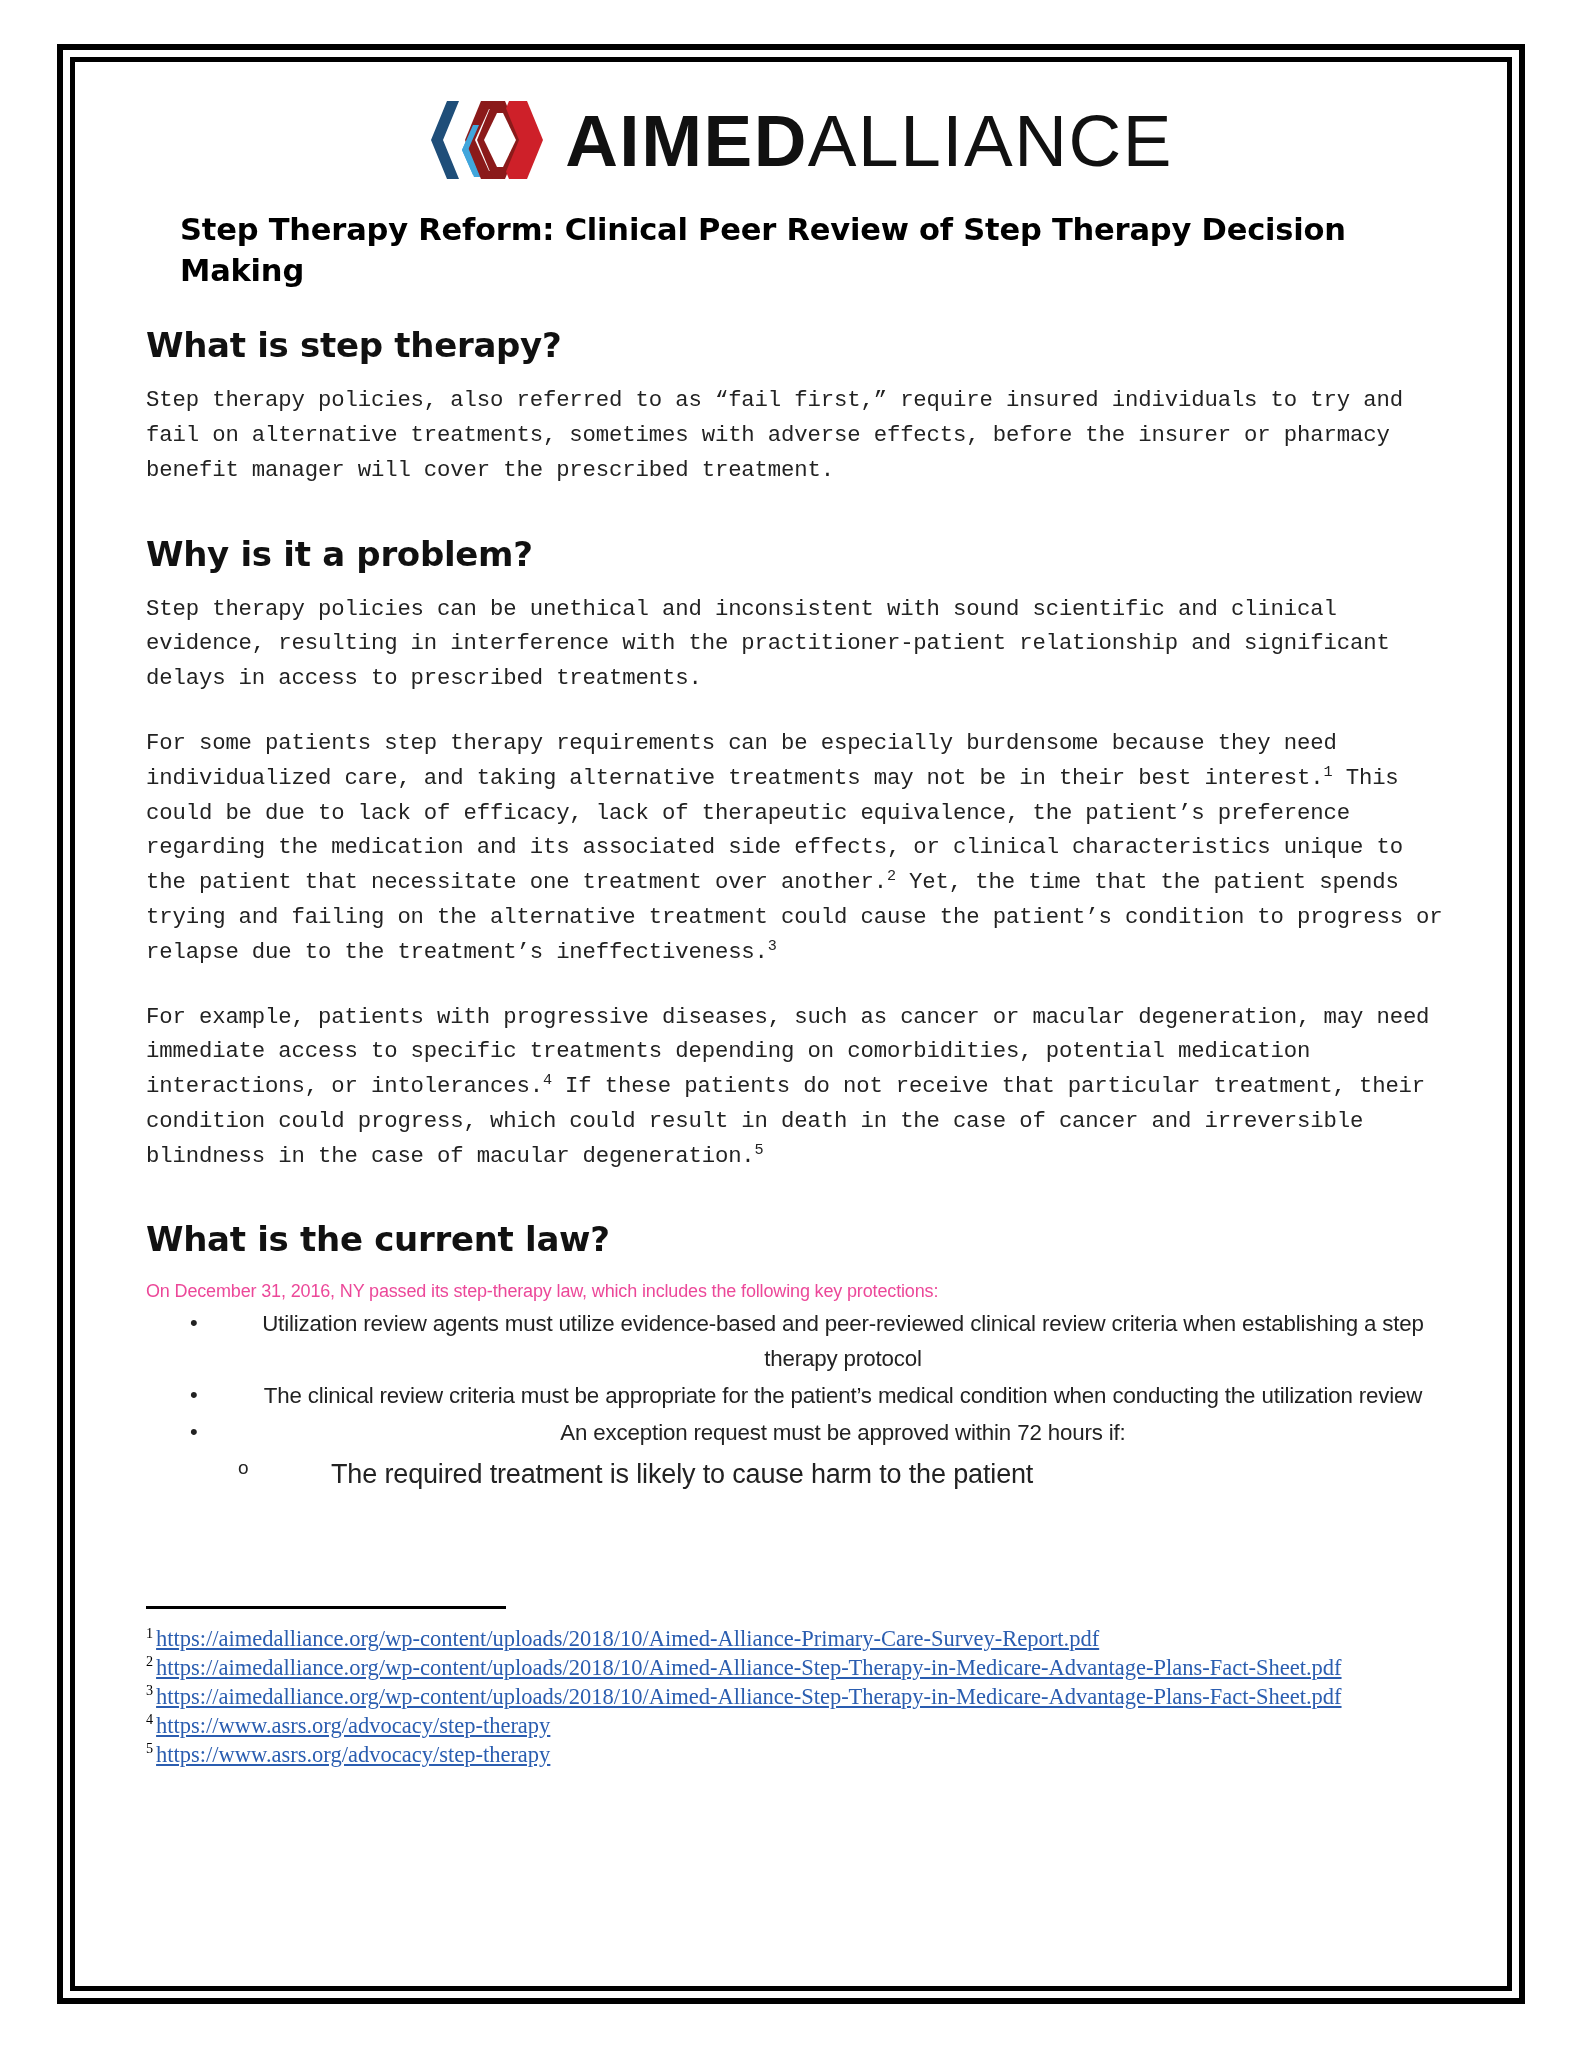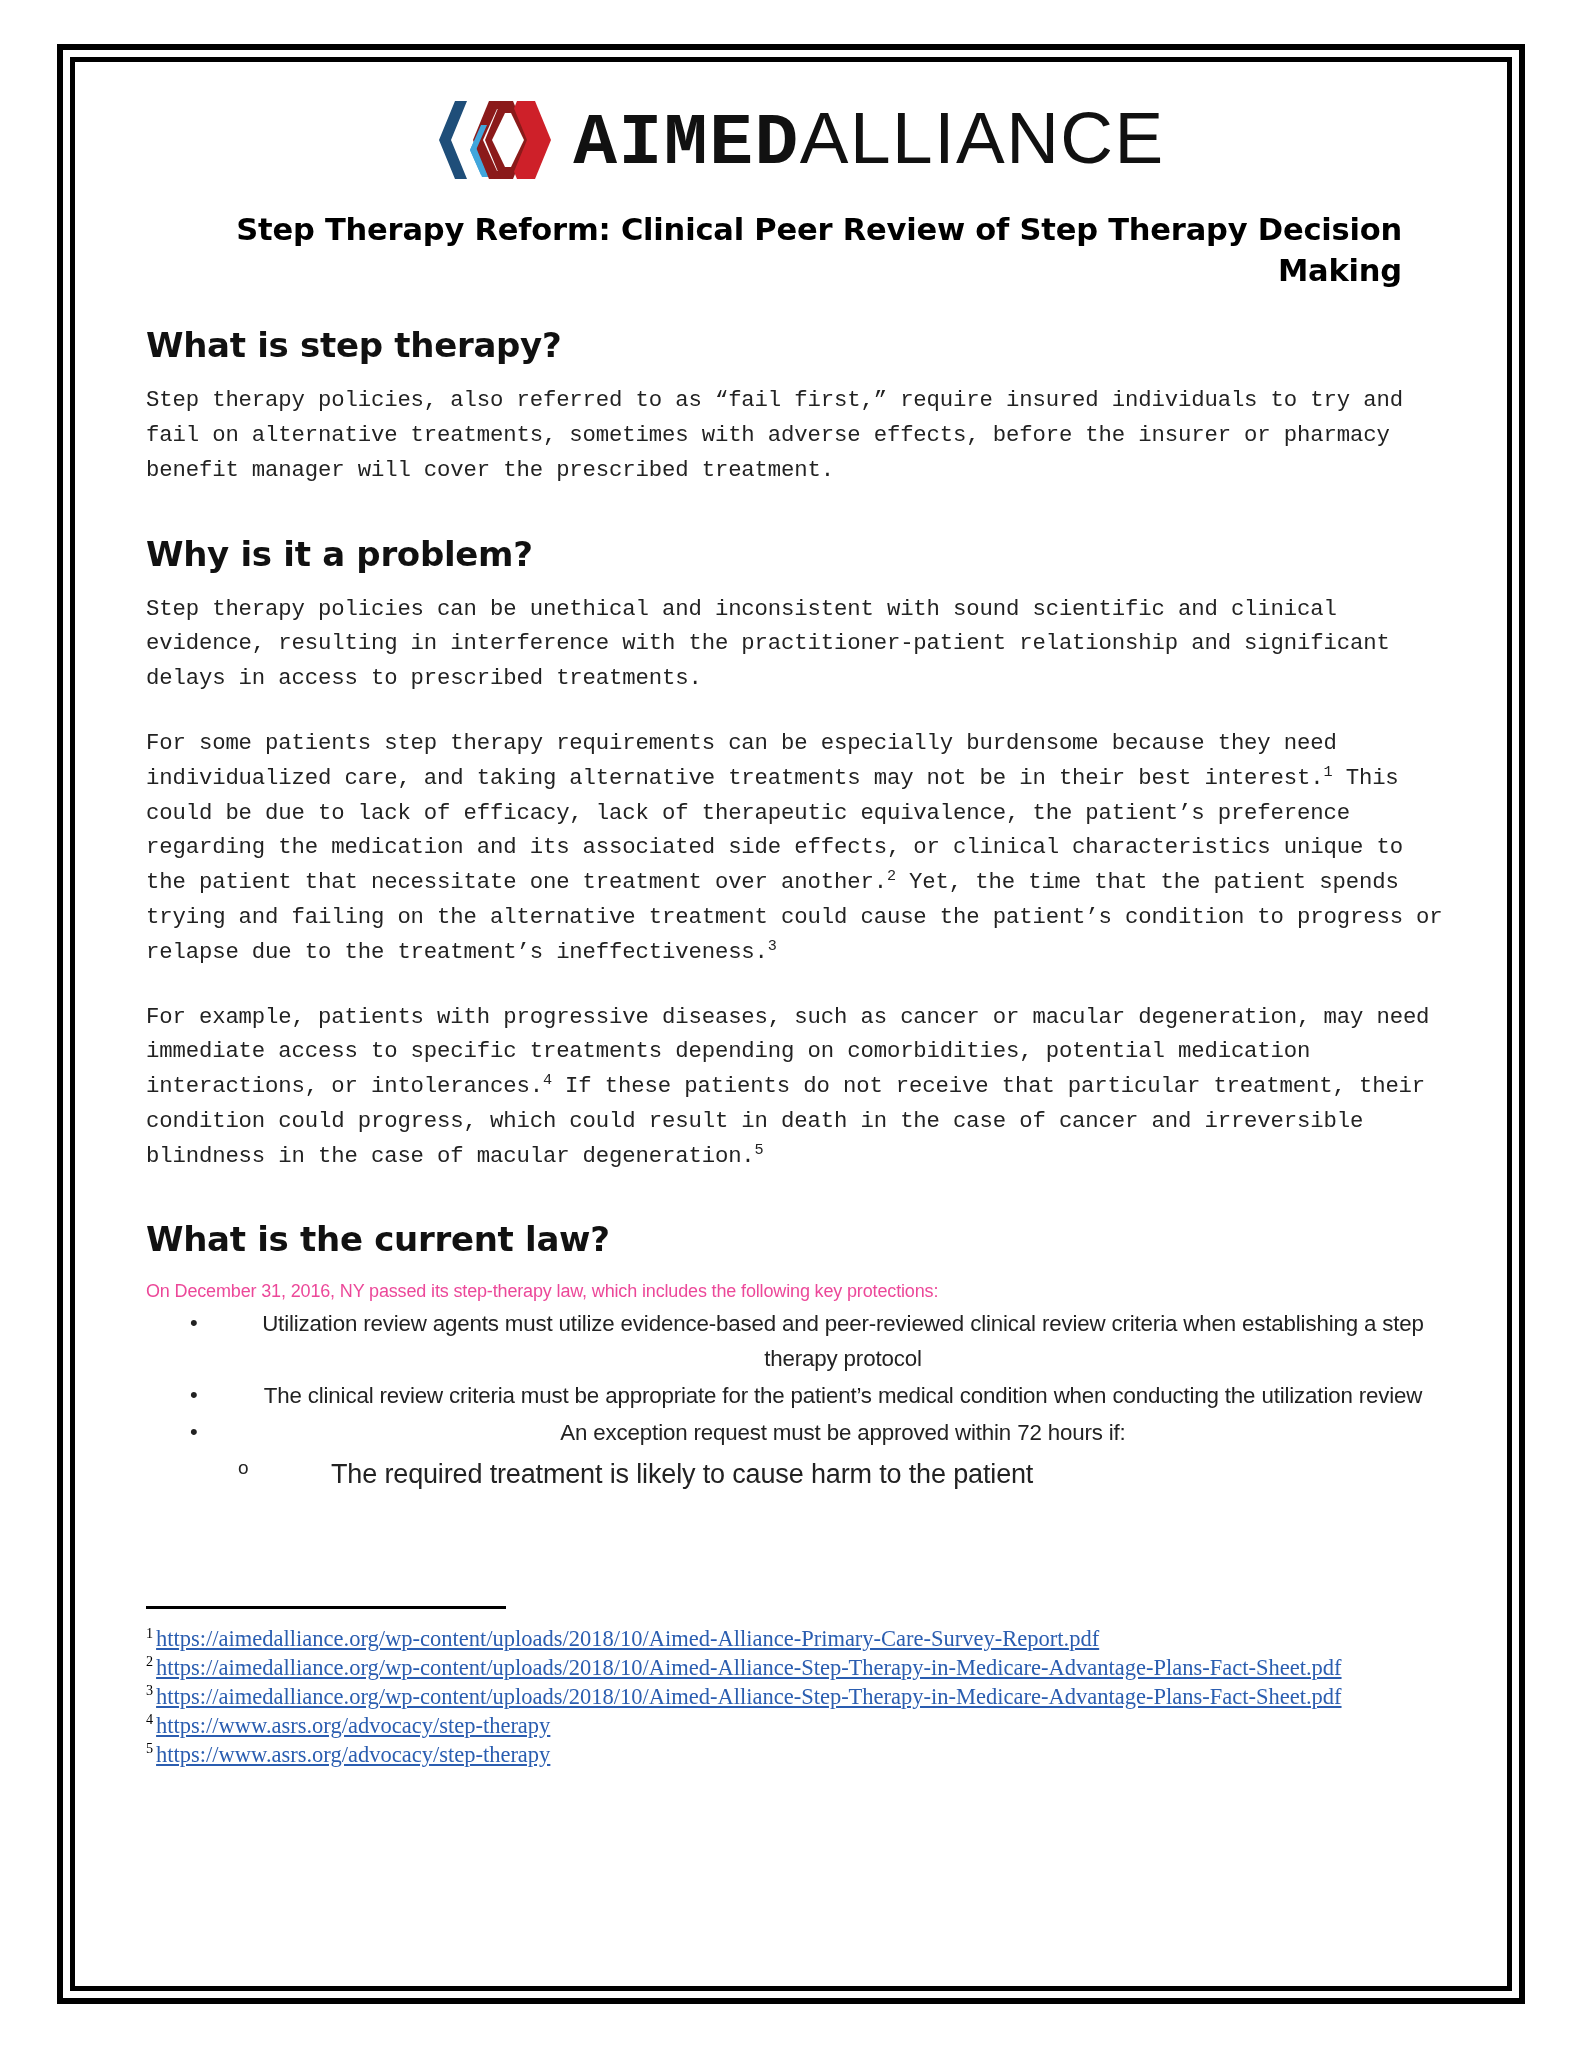--- a/index.html
+++ b/index.html
@@ -64,30 +64,30 @@
     flex: none;
   }
   .logo-word {
     font-family: "Liberation Sans", sans-serif;
     font-size: 73px;
     letter-spacing: 1.5px;
     color: #111111;
     line-height: 1;
     white-space: nowrap;
   }
-  .logo-word .lw-bold { font-weight: 700; font-family: Liberation Mono, monospace; }
+  .logo-word .lw-bold { font-weight: 700; }
   .logo-word .lw-light { font-weight: 300; }
 
   
   .doc-title {
     font-family: "DejaVu Sans", sans-serif;
     font-weight: 700;
     font-size: 30.5px;
     line-height: 1.35;
-    text-align: right;
+    text-align: left;
     color: #000000;
     margin: 26px 62px 0 62px;
     letter-spacing: -0.2px;
   }
 
   
   .body-area {
     margin-top: 34px;
     padding-left: 28px;
     padding-right: 16px;

